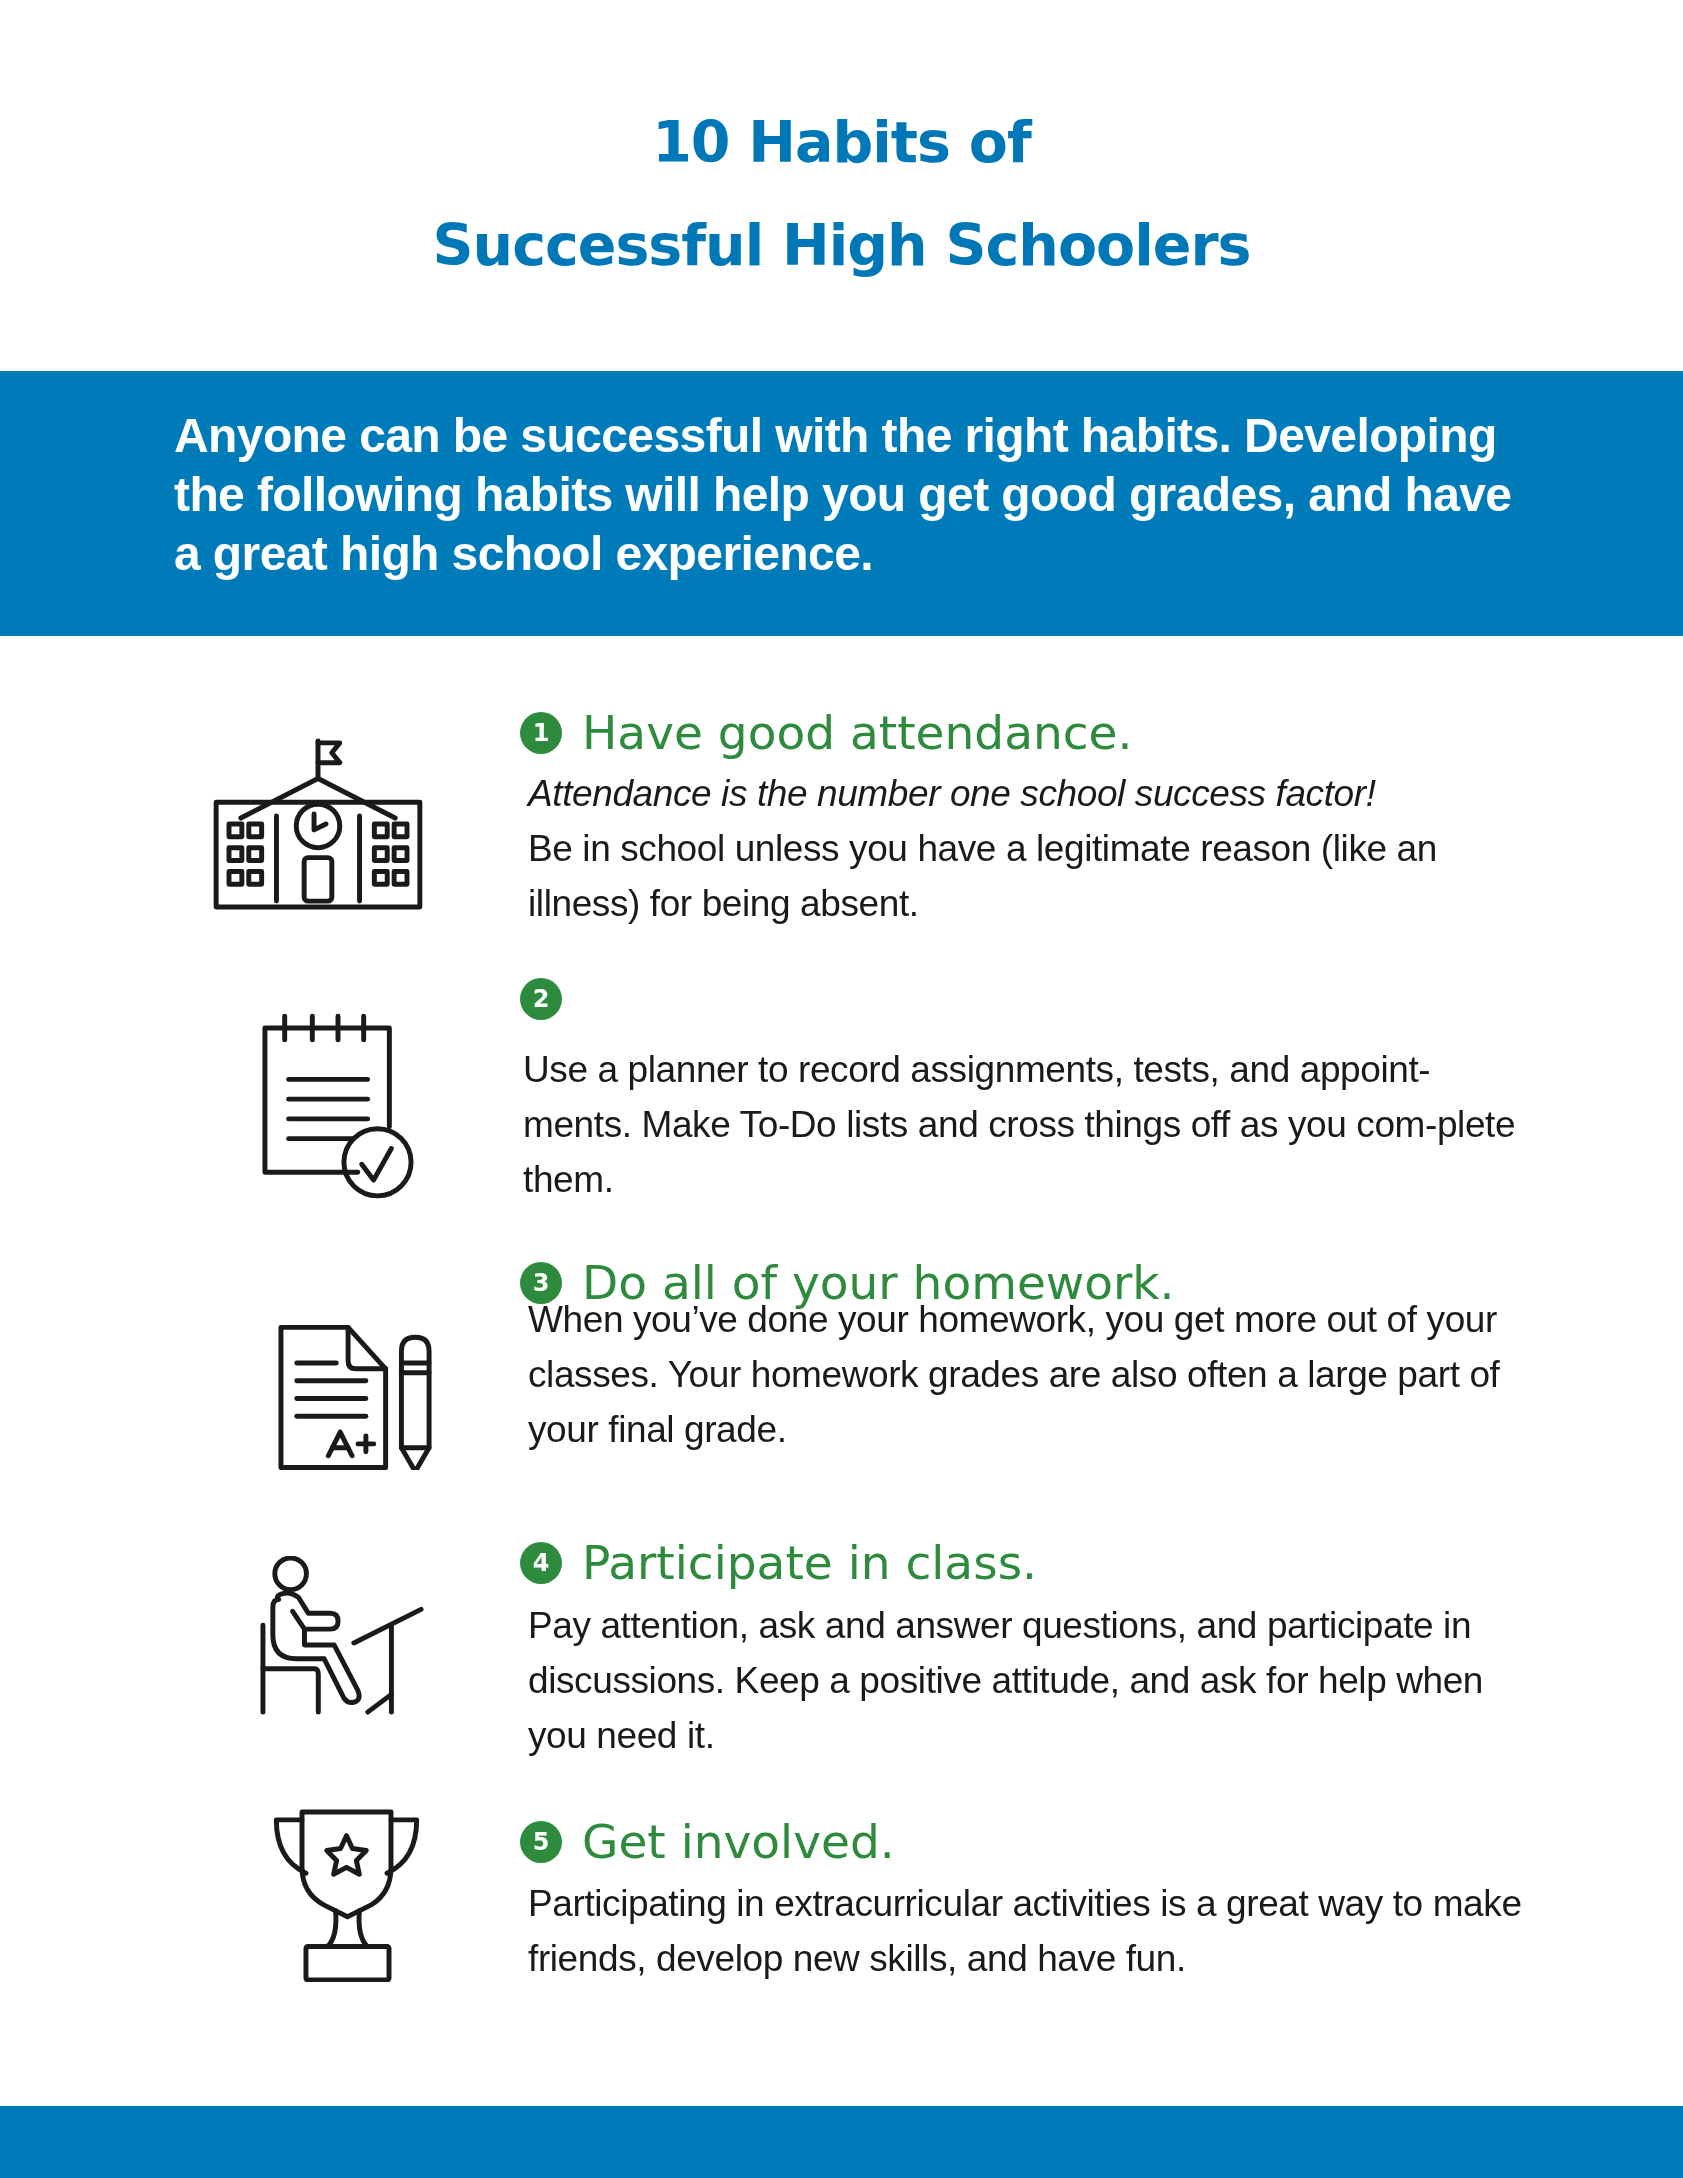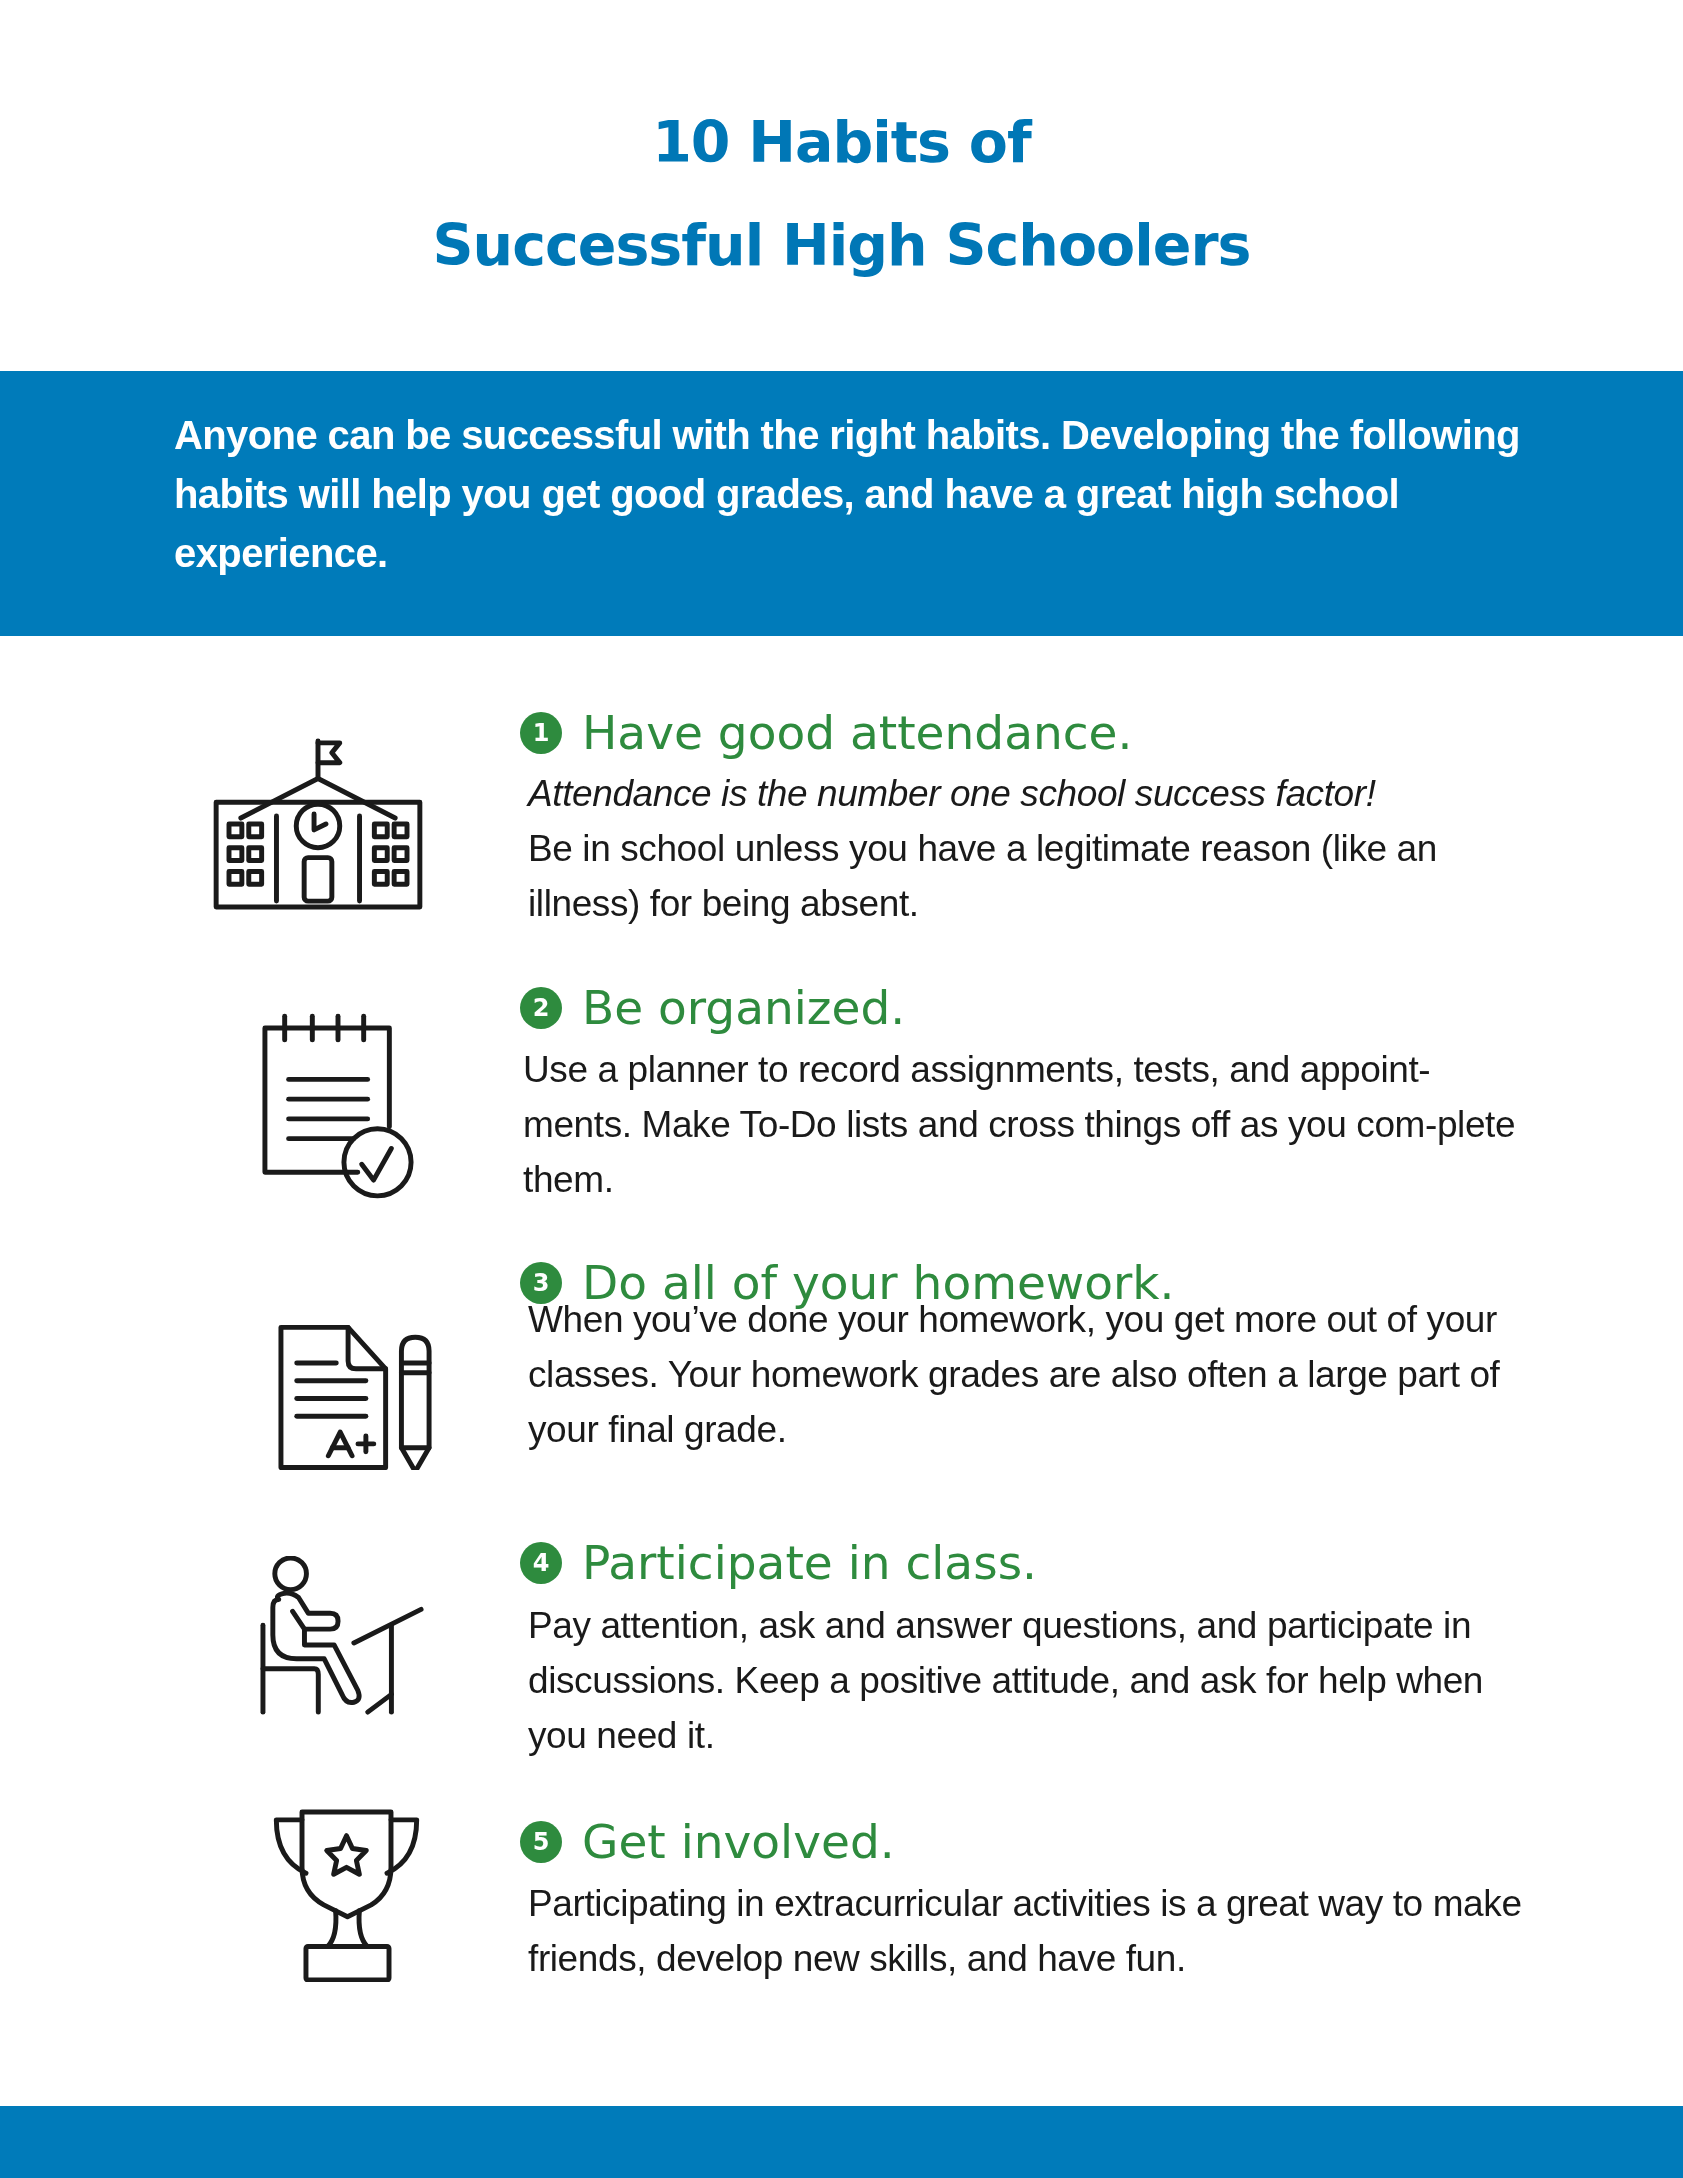--- a/index.html
+++ b/index.html
@@ -37,21 +37,21 @@
       background: #007bba;
     }
     .intro-text {
       position: absolute;
       left: 174px;
       top: 406px;
       width: 1366px;
       color: #ffffff;
       font-family: "Liberation Sans", sans-serif;
       font-weight: bold;
-      font-size: 40px;
+      font-size: 48px;
       line-height: 59px;
       letter-spacing: -0.6px;
     }
     .habit {
       position: absolute;
       left: 0;
       width: 1683px;
     }
     .habit-icon {
       position: absolute;
@@ -180,21 +180,20 @@
       <line x1="30" y1="90" x2="110" y2="90"></line>
       <line x1="30" y1="110" x2="110" y2="110"></line>
       <line x1="30" y1="130" x2="96" y2="130"></line>
 
       <circle cx="120" cy="154" r="34"></circle>
       <path d="M104 156 L116 172 L134 140"></path>
     </svg>
   </div>
   <div class="habit-head" style="top:978px;">
     <div class="num-badge">2</div>
-    <div class="habit-title">Be organized.</div>
   </div>
   <div class="habit-body" style="top:1042px; left:523px;">
     <span>Use a planner to record assignments, tests, and appoint-ments. Make To-Do lists and cross things off as you com-plete them.</span>
   </div>
 </section>
 
 <section class="habit" style="top:0;">
   <div class="habit-icon" style="left:277px; top:1321px;">
     <svg width="158" height="149" viewBox="0 0 160 150" fill="none" stroke="#1a1a1a" stroke-width="5" stroke-linecap="round" stroke-linejoin="round">
 

